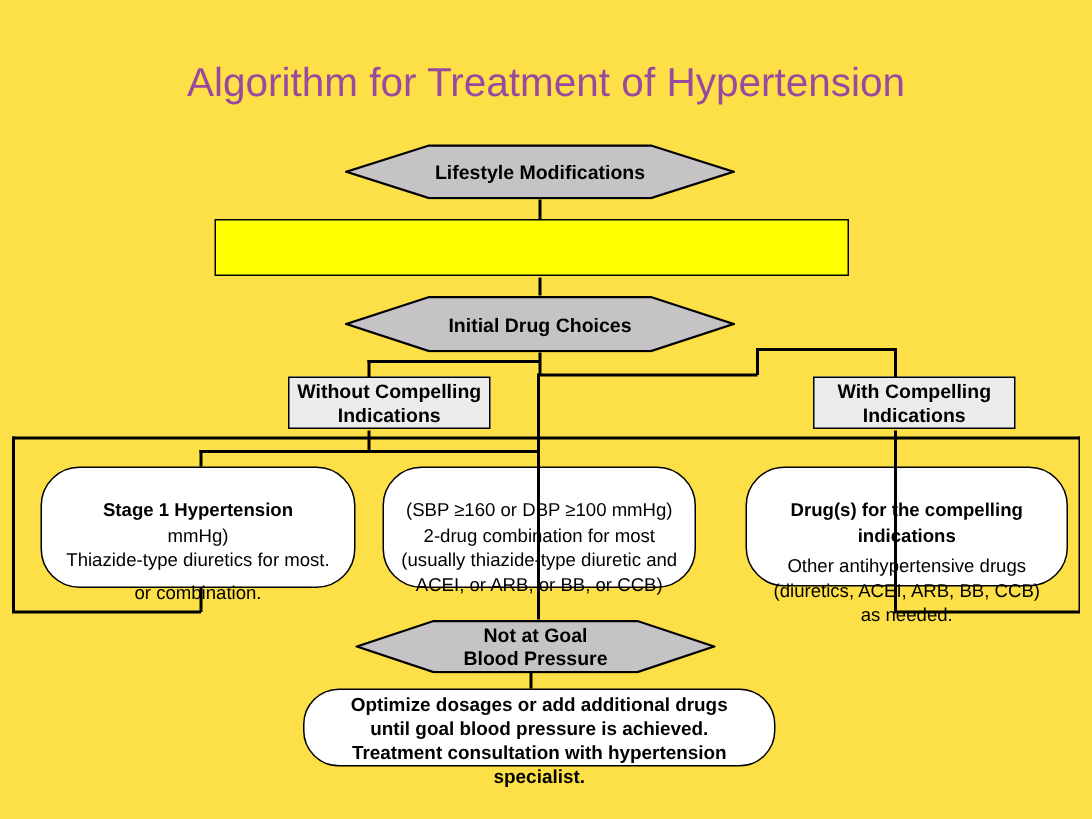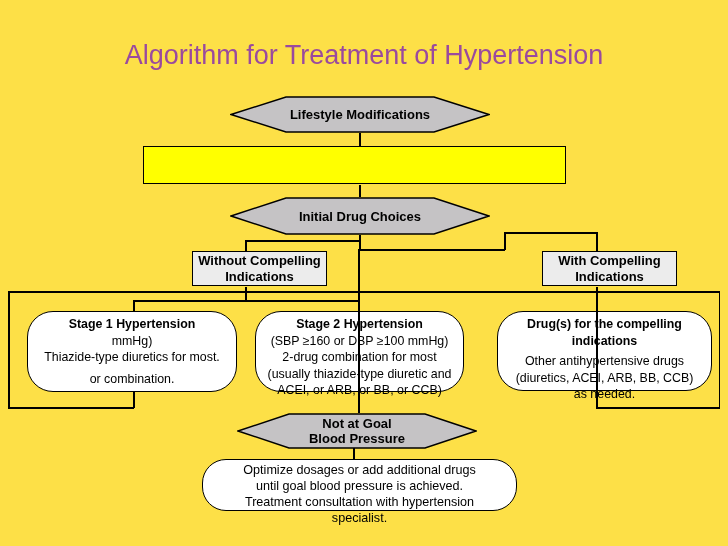--- a/index.html
+++ b/index.html
@@ -40,23 +40,23 @@
   .yellowbox{background:#FFFF00;font-size:12.5px;line-height:16px;}
   .graybox{background:#ECECEC;font-size:13px;line-height:16px;margin-left:15px;}
   
   .rbox{
     position:absolute;z-index:2;
     background:#FFFFFF;border:1.6px solid #000;
     text-align:center;color:#000;
     font-size:12.4px;line-height:16.5px;
   }
   .rbox .hd{font-weight:bold;}
-  .rbox .txt{padding-top:4px;}
+  .rbox .txt{padding-top:20px;}
   .r26{border-radius:26px;}
-  .r20{border-radius:24px;}
+  .r20{border-radius:24px;font-weight:bold;}
   .gap4{height:4px;}
 </style>
 </head>
 <body>
 
 <div class="slide">
 
   <div class="title">Algorithm for Treatment of Hypertension</div>
 
   <div class="ln lnv" style="left:359px;top:133px;height:13px;"></div>
@@ -114,21 +114,20 @@
       <div class="hd">Stage 1 Hypertension</div>
       <div>mmHg)</div>
       <div>Thiazide-type diuretics for most.</div>
       <div style="height:5px;"></div>
       <div>or combination.</div>
     </div>
   </div>
 
   <div class="rbox r26" style="left:255px;top:311px;width:207px;height:79px;">
     <div class="txt">
-      <div class="hd">Stage 2 Hypertension</div>
       <div>(SBP ≥160 or DBP ≥100 mmHg)</div>
       <div>2-drug combination for most</div>
       <div>(usually thiazide-type diuretic and</div>
       <div>ACEI, or ARB, or BB, or CCB)</div>
     </div>
   </div>
 
   <div class="rbox r26" style="left:497px;top:311px;width:213px;height:78px;">
     <div class="txt">
       <div class="hd" style="white-space:pre-line;">Drug(s) for the compelling

